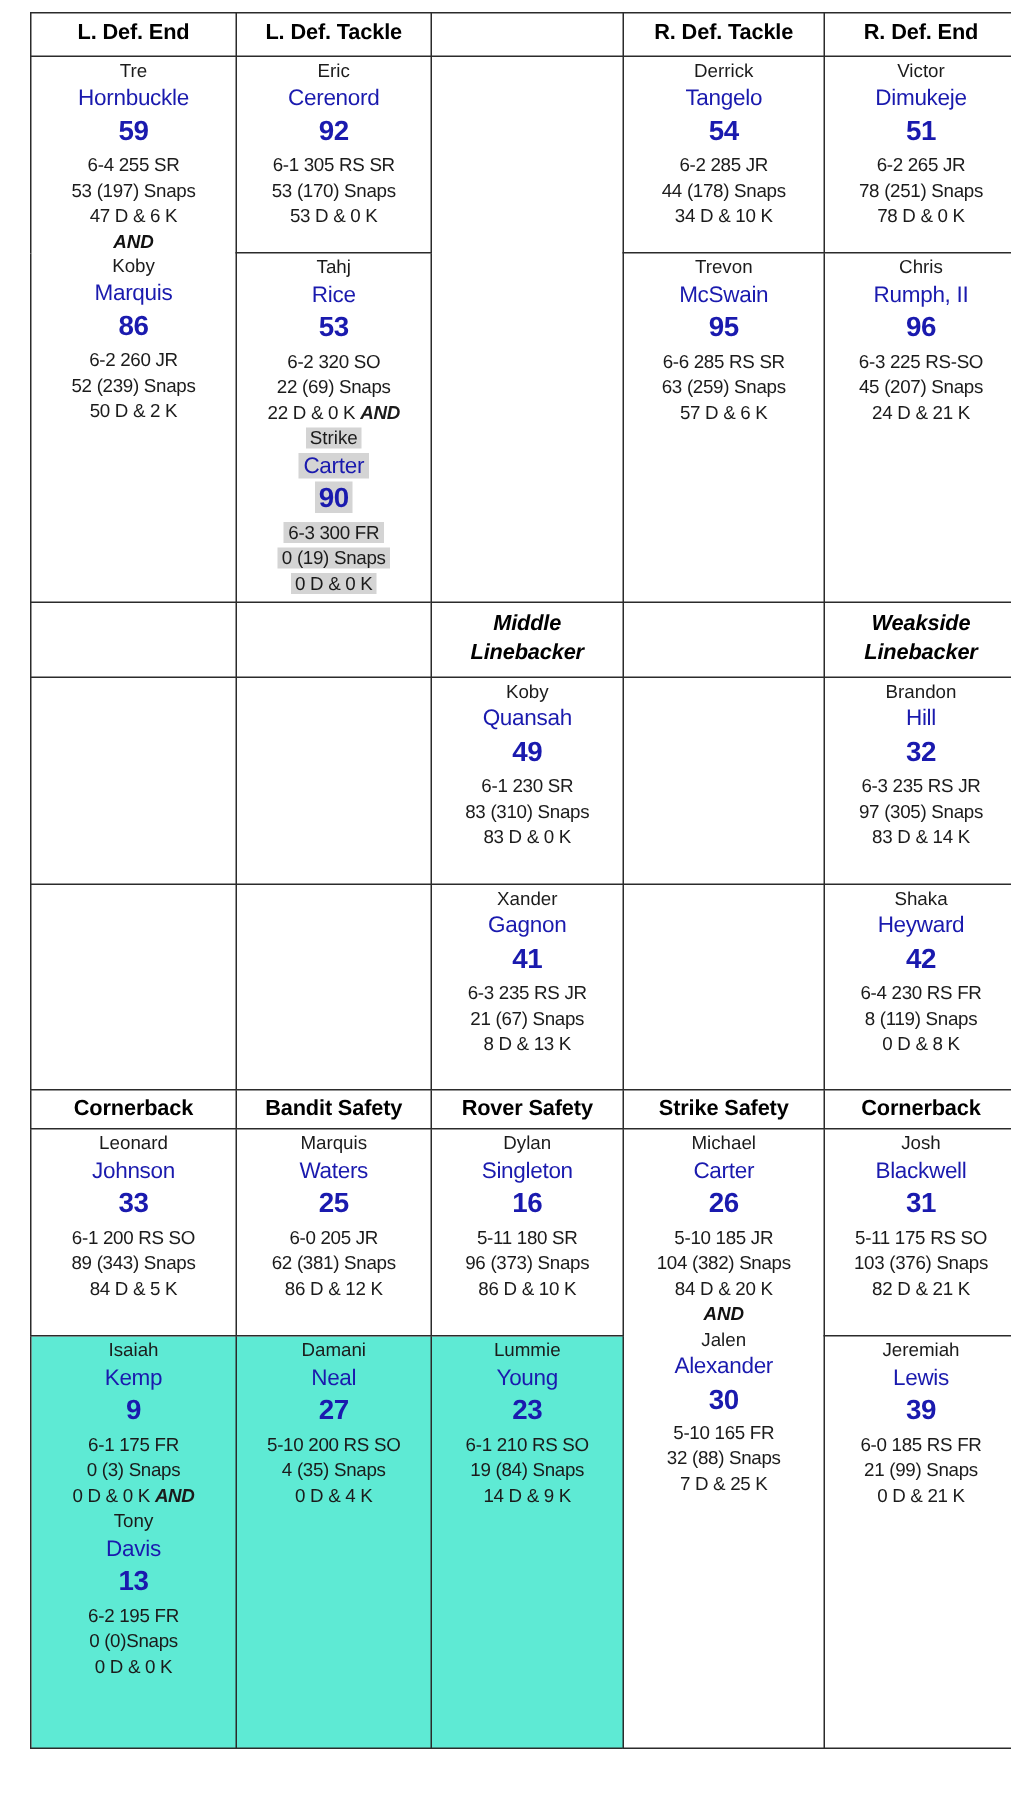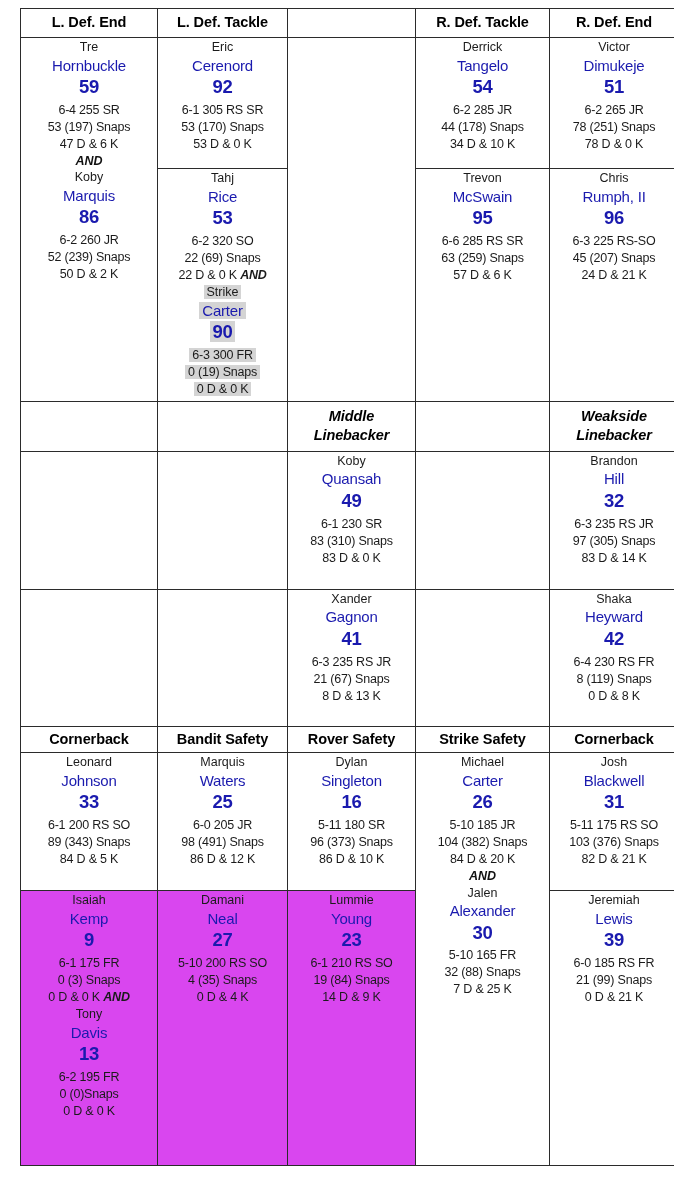--- a/index.html
+++ b/index.html
@@ -31,21 +31,21 @@
   .chart col.c5 { width: 129px; }
 
   td {
     border: 1.5px solid #2b2b2b;
     vertical-align: top;
     padding: 1px 2px 3px 2px;
     text-align: center;
     background: #ffffff;
   }
 
-  td.gray { background: #d946ef; }
+  td.gray { background: #5eead4; }
 
   
   .pos-head {
     font-weight: bold;
     font-size: 14.5px;
     color: #000000;
     padding: 3px 2px 4px 2px;
     line-height: 1.28;
     letter-spacing: -0.1px;
     vertical-align: middle;
@@ -315,21 +315,21 @@
             <div class="snaps">89 (343) Snaps</div>
             <div class="dk">84 D &amp; 5 K</div>
           </div>
         </td>
         <td>
           <div>
             <div class="first">Marquis</div>
             <div class="last">Waters</div>
             <div class="num">25</div>
             <div class="meas">6-0  205  JR</div>
-            <div class="snaps">98 (491) Snaps</div>
+            <div class="snaps">62 (381) Snaps</div>
             <div class="dk">86 D &amp; 12 K</div>
           </div>
         </td>
         <td>
           <div>
             <div class="first">Dylan</div>
             <div class="last">Singleton</div>
             <div class="num">16</div>
             <div class="meas">5-11  180  SR</div>
             <div class="snaps">96 (373) Snaps</div>

